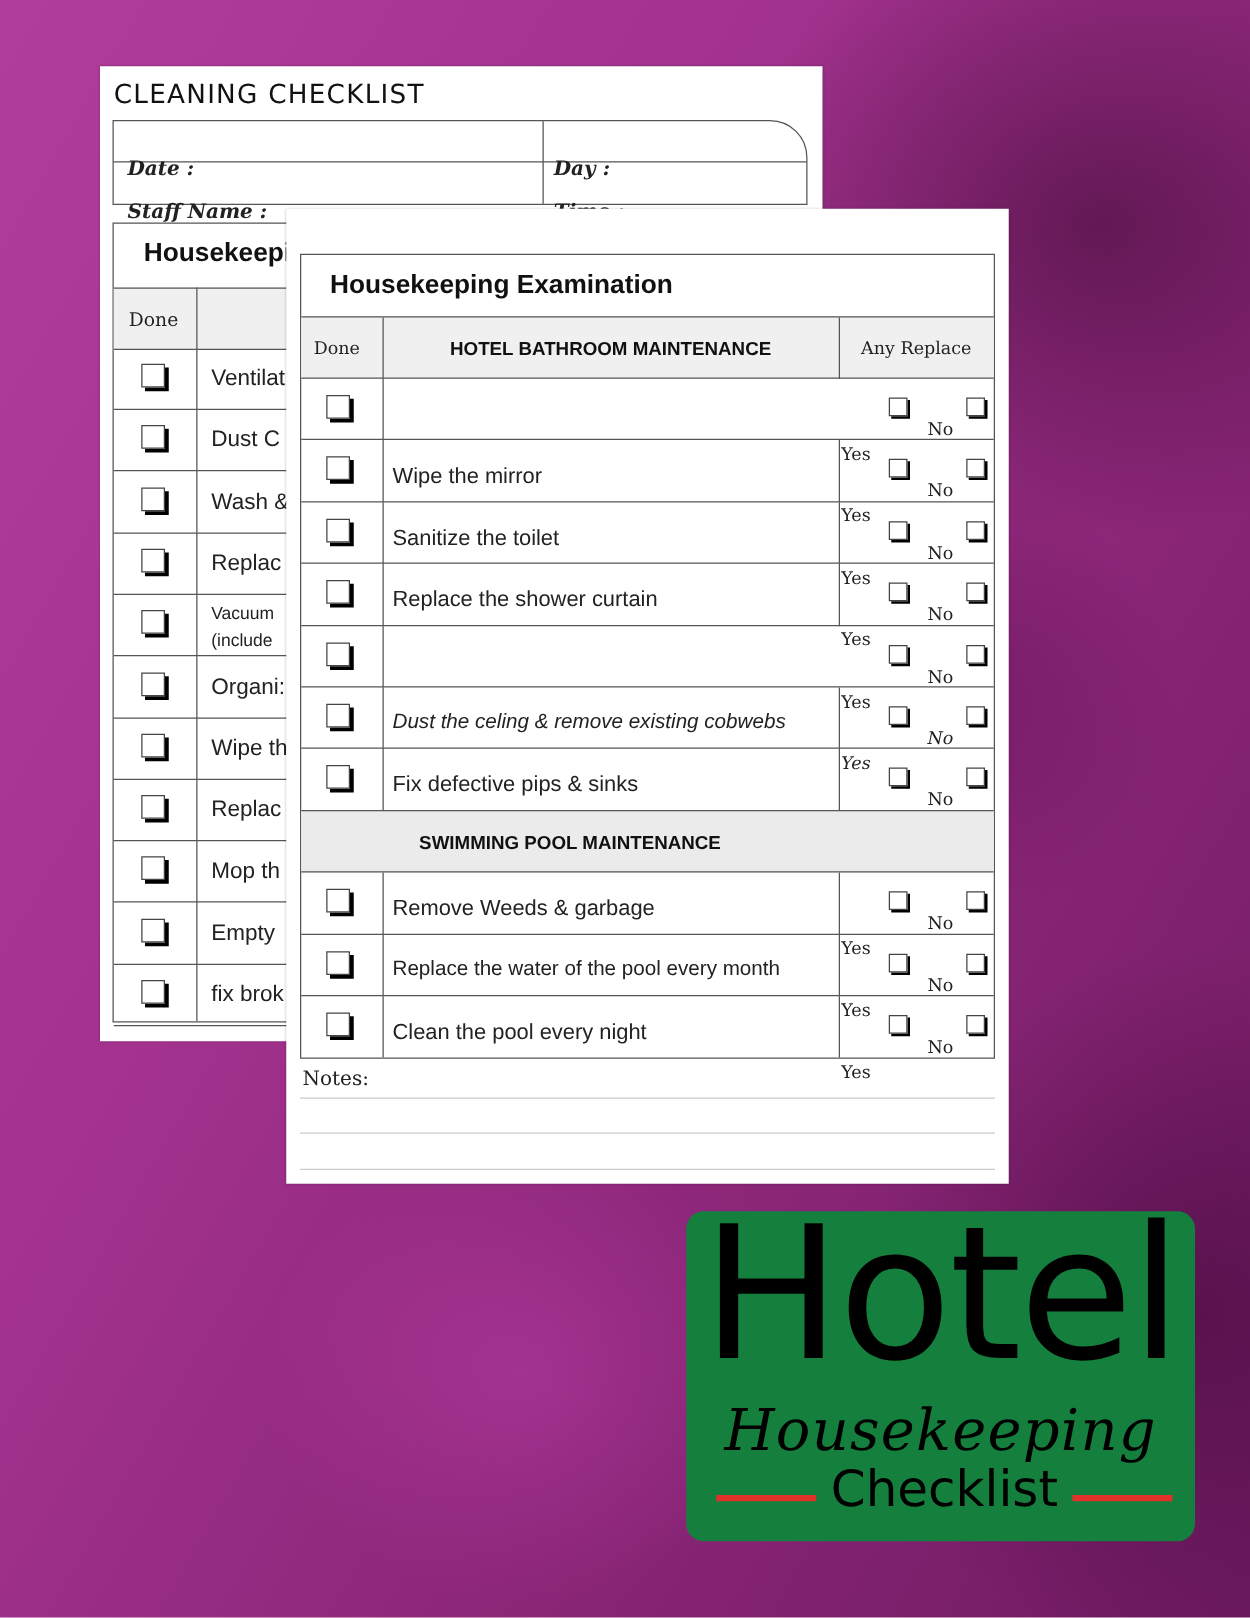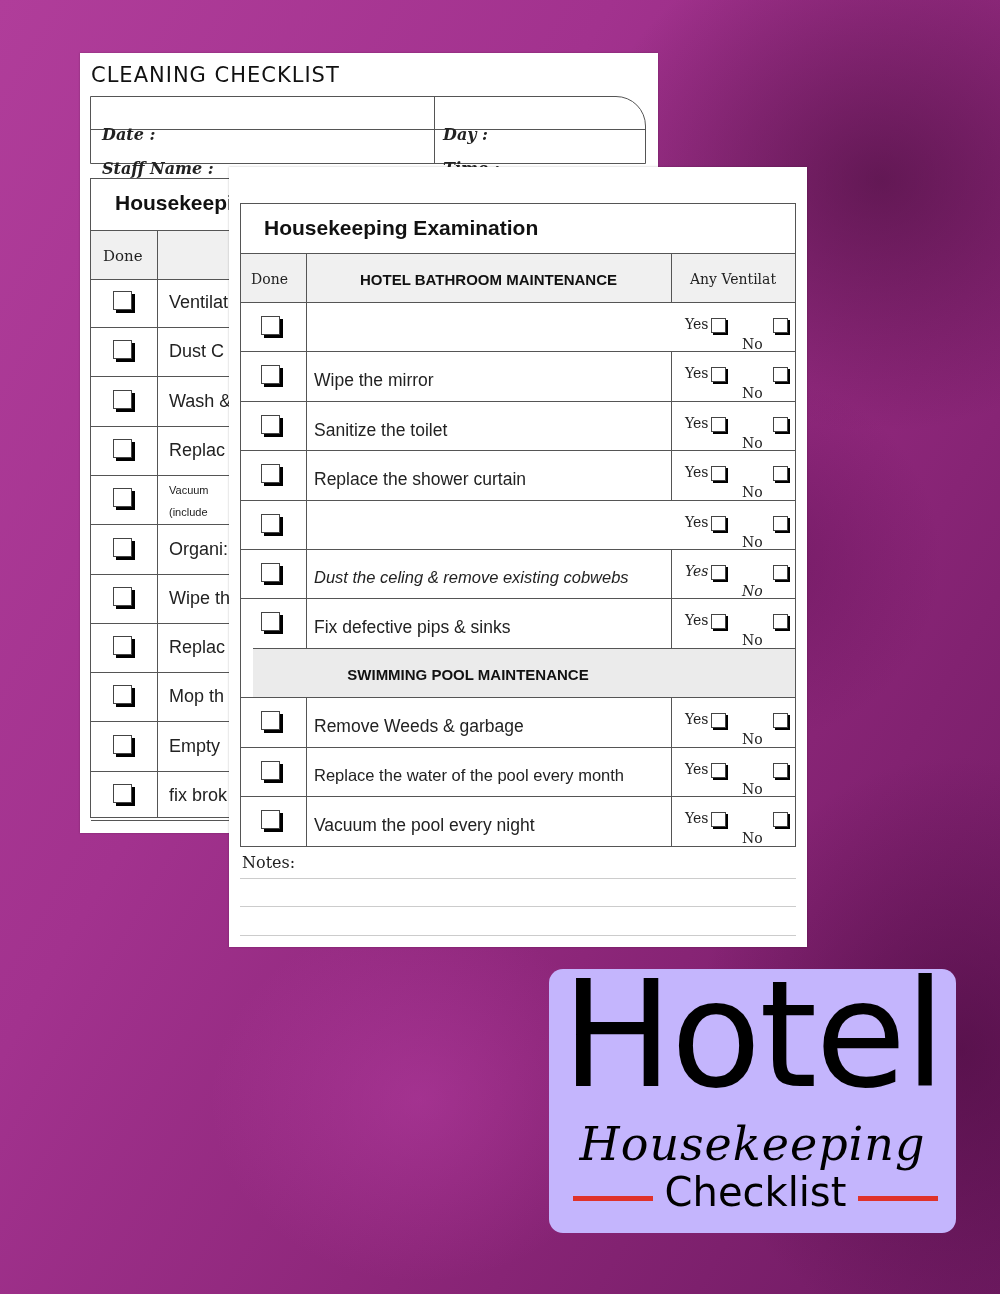--- a/index.html
+++ b/index.html
@@ -41,21 +41,21 @@
   .back-head-row {
     position:absolute; left:0; right:0; top:51px; height:48px; background:#f0f0f0;
     border-top:1.5px solid #555; border-bottom:1.5px solid #555;
   }
   .back-done-label {
     position:absolute; left:12px; top:16px; font-family:"DejaVu Serif", serif; font-size:15px; color:#222;
   }
   .back-vline { position:absolute; left:66px; top:51px; bottom:0; border-left:1.5px solid #555; }
   .back-row { position:absolute; left:0; right:0; height:49px; border-bottom:1.5px solid #555; }
   .back-row-text { position:absolute; left:78px; top:14px; font-size:18px; color:#222; white-space:nowrap; }
-  .back-row-text.small { top:4px; font-size:11px; line-height:22px; }
+  .back-row-text.small { top:4px; font-size:14px; line-height:22px; }
 
   .cb {
     position:absolute; width:19px; height:19px; border:1.5px solid #444; background:#fff;
     box-shadow: 3px 3px 0 #000; box-sizing:border-box;
   }
   .cb-sm {
     position:absolute; width:15px; height:15px; border:1.2px solid #444; background:#fff;
     box-shadow: 2px 2px 0 #000; box-sizing:border-box;
   }
 
@@ -65,41 +65,41 @@
     position:absolute; left:11px; top:36px; width:556px; height:644px;
     border:1.5px solid #555; box-sizing:border-box;
   }
   .front-heading {
     position:absolute; left:23px; top:12px; font-weight:bold; font-size:21px; color:#111;
   }
   .row {
     position:absolute; left:0; right:0; border-top:1.5px solid #555;
   }
   .row.header { background:#f0f0f0; }
-  .row.section { background:#ebebeb;margin-left:12px; }
+  .row.section { background:#ebebeb; }
   .col-done { position:absolute; left:0; width:65px; top:0; bottom:0; border-right:1.5px solid #555; }
   .col-task { position:absolute; left:65px; width:365px; top:0; bottom:0; border-right:1.5px solid #555; }
   .col-def  { position:absolute; left:430px; right:0; top:0; bottom:0; }
   .hdr-done { position:absolute; left:10px; top:17px; font-family:"DejaVu Serif", serif; font-size:14px; color:#222; }
   .hdr-task { position:absolute; left:0; right:0; top:17px; text-align:center; font-weight:bold; font-size:15px; color:#111; }
   .hdr-def  { position:absolute; left:0; right:0; top:17px; text-align:center; font-family:"DejaVu Serif", serif; font-size:14px; color:#222; }
   .task-text { position:absolute; left:8px; top:18px; font-size:17.5px; color:#222; white-space:nowrap; }
   .task-text.tight { font-size:16.5px; }
   .yes-lbl, .no-lbl { position:absolute; top:13px; font-family:"DejaVu Serif", serif; font-size:14px; color:#222; }
-  .yes-lbl { left:14px; }
+  .yes-lbl { left:2px;margin-top:40px; }
   .no-lbl { left:71px;margin-top:20px; }
   .section-title { position:absolute; left:0; width:430px; top:17px; text-align:center; font-weight:bold; font-size:15px; color:#111; }
 
   .notes-label { position:absolute; left:13px; top:686px; font-family:"DejaVu Serif", serif; font-size:16px; color:#222; }
   .notes-line { position:absolute; left:11px; width:556px; border-top:1.5px solid #ccc; }
 
   
   #title-badge {
     position:absolute; left:549px; top:969px; width:407px; height:264px;
-    background:#c4b5fd; border-radius:14px;
+    background:#15803d; border-radius:14px;
   }
   .badge-hotel {
     position:absolute; left:0; right:0; top:-22px; text-align:center;
     font-family:"DejaVu Sans", sans-serif; font-size:148px; color:#000; letter-spacing:-2px; line-height:1.2;
   }
   .badge-house {
     position:absolute; left:0; right:0; top:148px; text-align:center;
     font-family:"DejaVu Serif", serif; font-style:italic; font-size:46px; color:#000; letter-spacing:1px;
   }
   .badge-check-wrap { position:absolute; left:24px; right:18px; top:200px; height:50px; }
@@ -204,21 +204,21 @@
   <div class="front-table">
     <div class="front-heading">Housekeeping Examination</div>
     <div class="row header" style="top:49px;height:49px;">
       <div class="col-done">
         <div class="hdr-done">Done</div>
       </div>
       <div class="col-task">
         <div class="hdr-task">HOTEL BATHROOM MAINTENANCE</div>
       </div>
       <div class="col-def">
-        <div class="hdr-def">Any Ventilat</div>
+        <div class="hdr-def">Any Replace</div>
       </div>
     </div>
     <div id="front-rows">
         <div class="row" style="top: 98px; height: 49.4px;">
           <div class="col-done">
             <div class="cb" style="left:20px;top:13px;"></div>
           </div>
           <div class="col-def">
             <span class="yes-lbl">Yes</span>
             <div class="cb-sm" style="left:40px;top:15px;"></div>
@@ -336,21 +336,21 @@
             <div class="cb-sm" style="left:40px;top:15px;"></div>
             <span class="no-lbl">No</span>
             <div class="cb-sm" style="left:102px;top:15px;"></div>
           </div>
         </div>
         <div class="row" style="top: 592px; height: 49.4px;">
           <div class="col-done">
             <div class="cb" style="left:20px;top:13px;"></div>
           </div>
           <div class="col-task">
-            <div class="task-text">Vacuum the pool every night</div>
+            <div class="task-text">Clean the pool every night</div>
           </div>
           <div class="col-def">
             <span class="yes-lbl">Yes</span>
             <div class="cb-sm" style="left:40px;top:15px;"></div>
             <span class="no-lbl">No</span>
             <div class="cb-sm" style="left:102px;top:15px;"></div>
           </div>
         </div>
       </div>
   </div>

